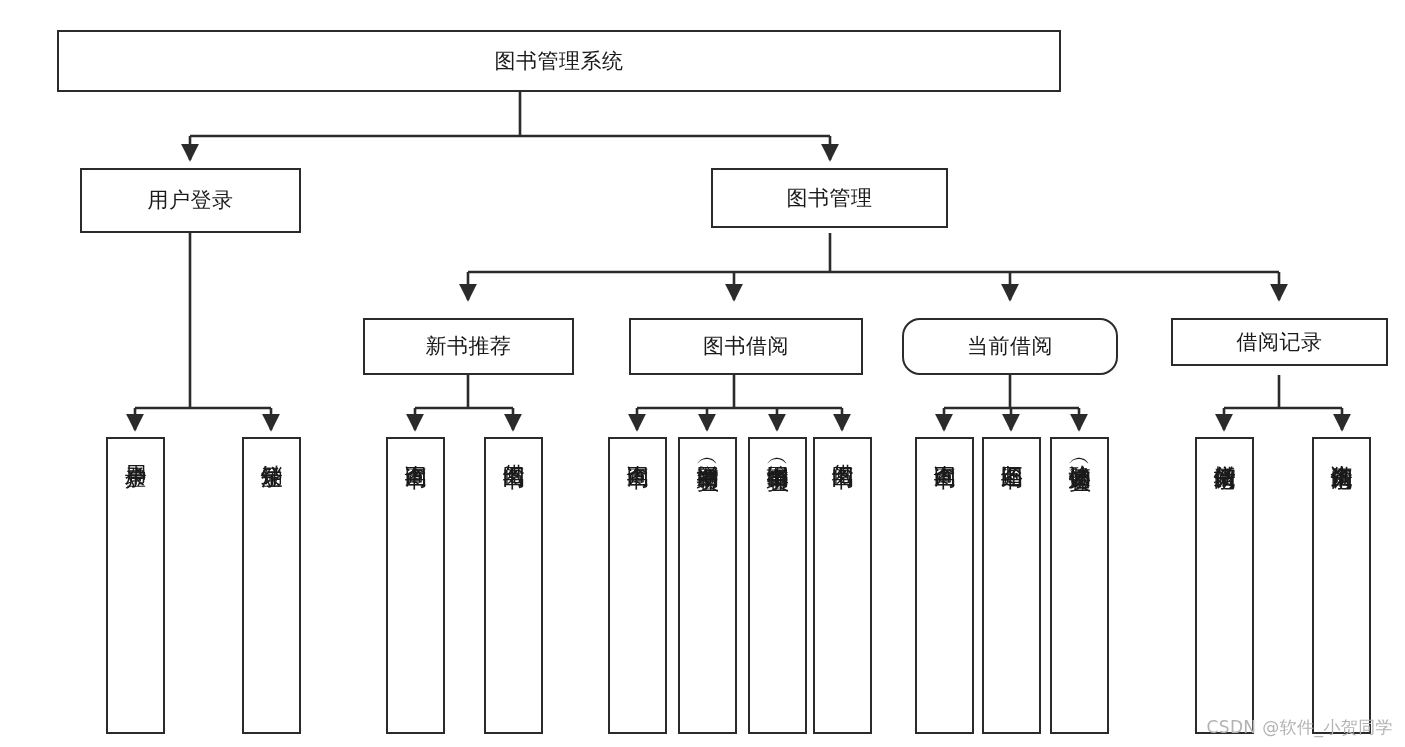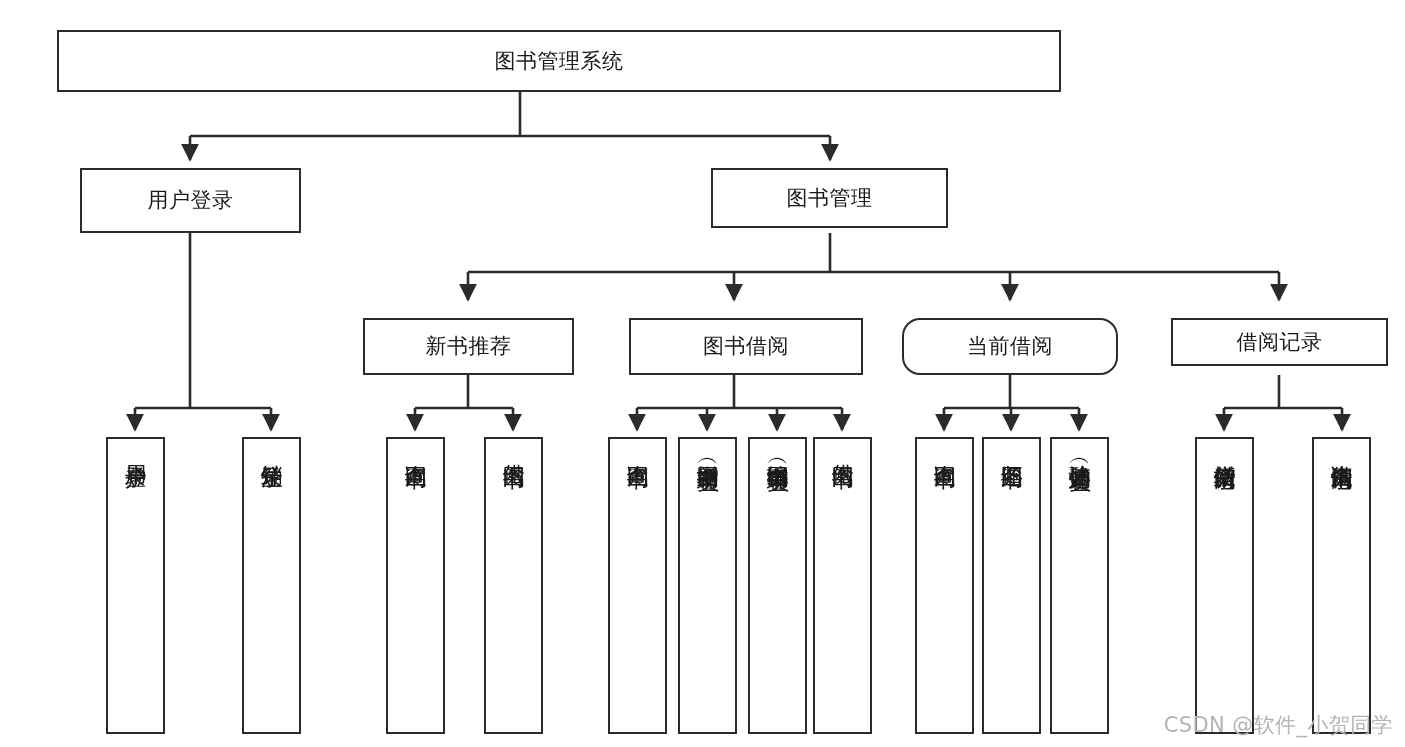--- a/index.html
+++ b/index.html
@@ -53,21 +53,21 @@
     text-orientation: upright;
     font-size: 22px;
     line-height: 1.12;
     letter-spacing: 1px;
     white-space: nowrap;
   }
   #watermark {
     position: absolute;
     right: 12px;
     bottom: 8px;
-    font-size: 21px;
+    font-size: 17px;
     color: #b3b3b3;
     white-space: nowrap;
     pointer-events: none;
     letter-spacing: 0.4px;
   }
 </style>
 </head>
 <body>
 
 <div id="canvas">

